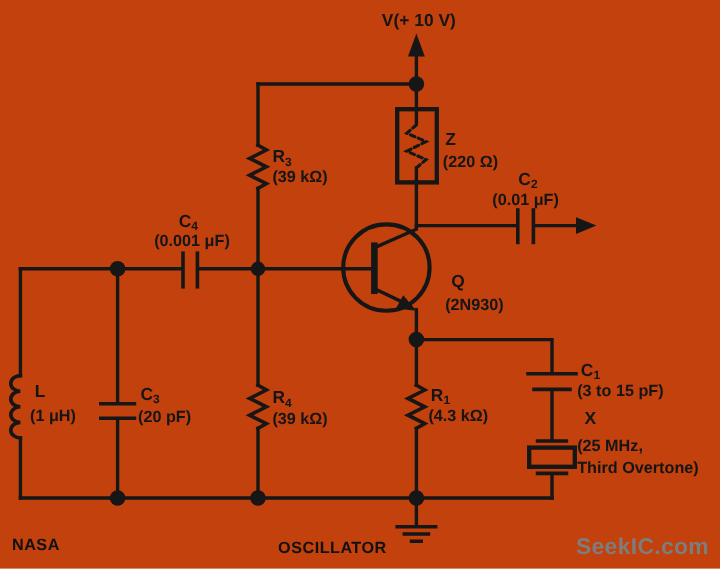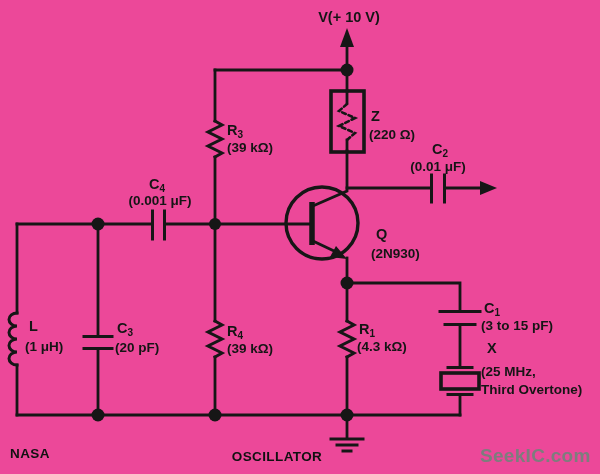--- a/index.html
+++ b/index.html
@@ -1,16 +1,16 @@
 <!DOCTYPE html>
 <html><head>
 <meta charset="utf-8">
 <style>
   html,body{margin:0;padding:0;background:#ffffff;}
-  .stage{position:relative;width:600px;height:474px;background:#ec4899;overflow:hidden;
+  .stage{position:relative;width:600px;height:474px;background:#c2410c;overflow:hidden;
          font-family:"Liberation Sans",sans-serif;}
   svg{position:absolute;left:0;top:0;}
   .wire{stroke:#161616;stroke-width:2.8;fill:none;stroke-linecap:square;stroke-linejoin:miter;}
   .sym{stroke:#161616;stroke-width:3;fill:none;stroke-linecap:square;}
   .boxsym{stroke:#161616;stroke-width:3.6;fill:none;}
   .dash{stroke:#161616;stroke-width:2.6;fill:none;stroke-dasharray:4 3;stroke-linecap:round;}
   .dot{fill:#161616;stroke:none;}
   .arrow{fill:#161616;stroke:none;}
   .lbl{font:700 14.5px "Liberation Sans",sans-serif;fill:#151515;}
   .sub{font-size:10px;}

